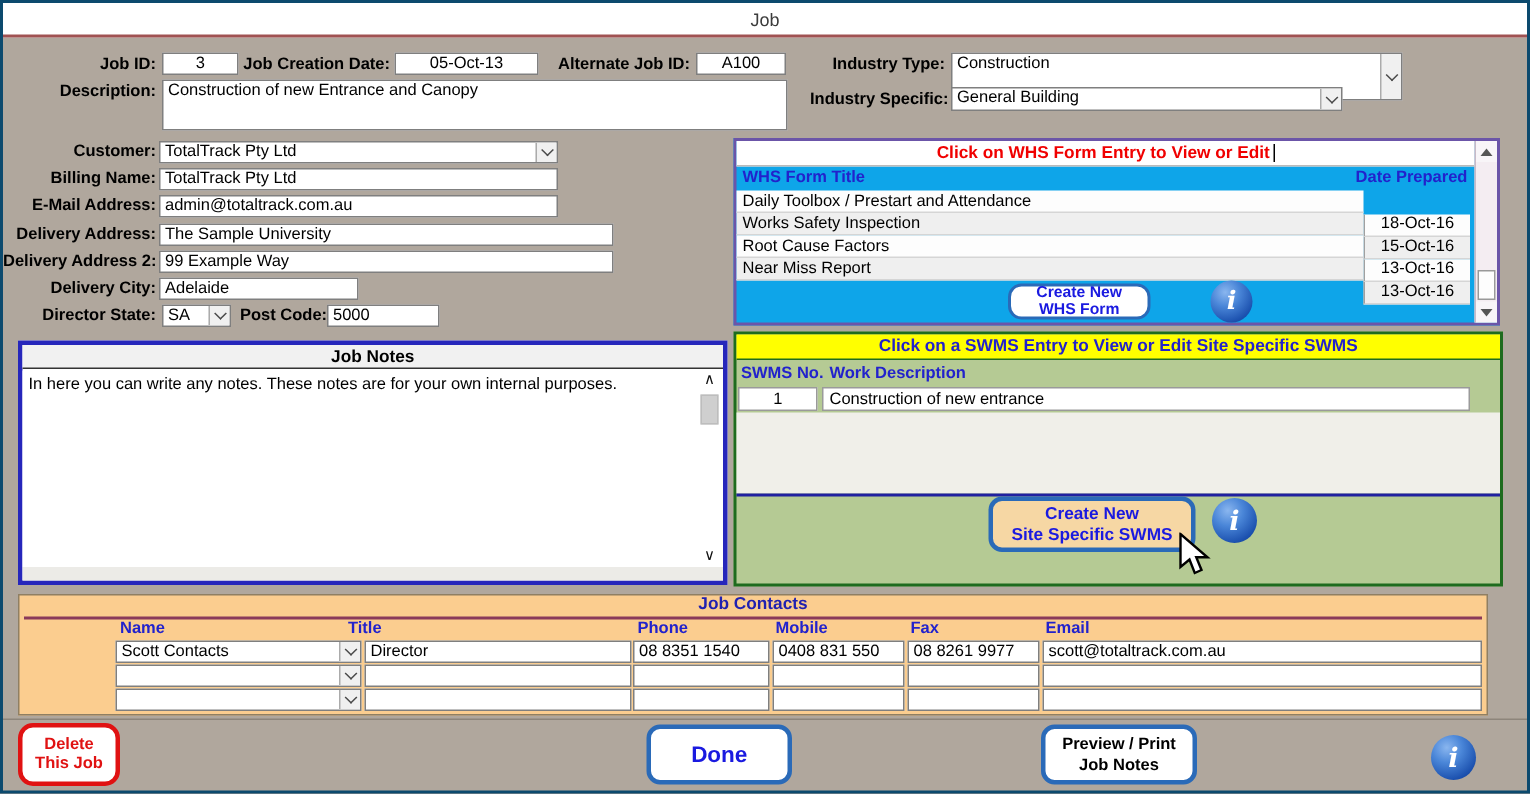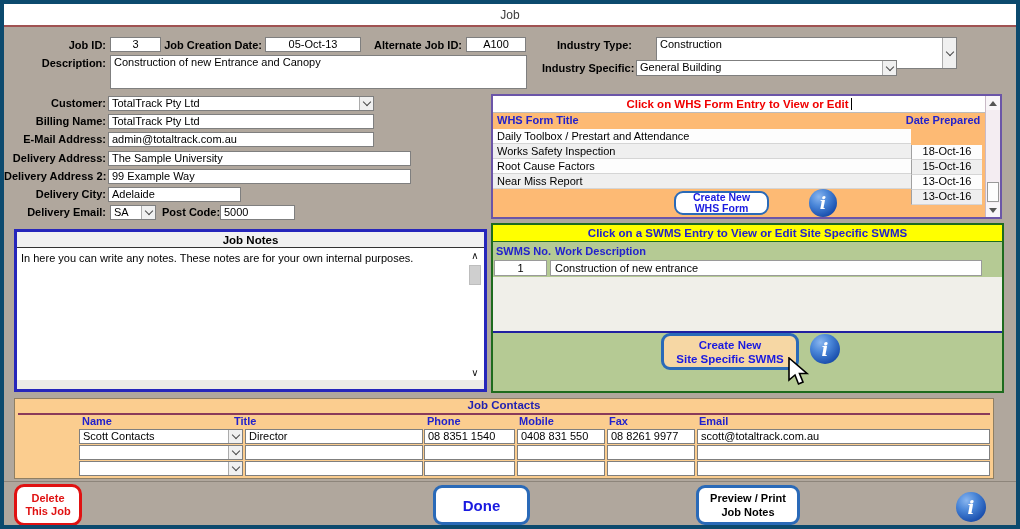--- a/index.html
+++ b/index.html
@@ -1,39 +1,39 @@
 <!DOCTYPE html>
 <html><head>
 <meta charset="utf-8">
 <style>
   * { margin:0; padding:0; box-sizing:border-box; }
   body { background:#888; font-family:"Liberation Sans", sans-serif; }
   .window {
     position:relative; width:1020px; height:529px;
-    background:#b0a79d; border:4px solid #0c4a6e; overflow:hidden;
+    background:#b0a79d; border:2px solid #0c4a6e; overflow:hidden;
   }
   .titlebar {
     position:absolute; left:0; top:0; right:0; height:23px; background:#ffffff;
     border-bottom:2px solid #a05252; display:flex; align-items:center; justify-content:center;
     font-size:12px; color:#3c3c3c;
   }
   .lbl { position:absolute; font-weight:bold; font-size:11px; color:#000; text-align:right; white-space:nowrap; }
   .field {
     position:absolute; background:#fff; border:1px solid #7f7f7f; font-size:11px; color:#000;
     padding:1px 3px; height:15px; overflow:hidden; white-space:nowrap; line-height:11px;
   }
   .center { text-align:center; }
   .combo .arrowbox {
     position:absolute; top:0; bottom:0; right:0; width:14px; background:#f0f0f0;
     border-left:1px solid #ababab; display:flex; align-items:center; justify-content:center;
   }
   .chev { width:6px; height:6px; border-right:1.6px solid #4a4a4a; border-bottom:1.6px solid #4a4a4a; transform:rotate(45deg); margin-top:-3px; }
   .panel { position:absolute; }
   
-  .whs { left:487px; top:90px; width:511px; height:125px; border:2px solid #6b55a8; background:#fdba74; }
+  .whs { left:487px; top:90px; width:511px; height:125px; border:2px solid #6b55a8; background:#0ea5e9; }
   .whs-instr { position:absolute; left:0; top:0; width:492px; height:17px; background:#fff; border-bottom:1px solid #bbb;
     color:#f00000; font-weight:bold; font-size:11.5px; display:flex; align-items:center; justify-content:center; }
   .caret { display:inline-block; width:1px; height:12px; background:#000; margin-left:2px; }
   .whs-colhdr { position:absolute; left:0; top:18px; width:492px; height:15px; font-weight:bold; font-size:11px; color:#2222cc; }
   .whs-row { position:absolute; left:0; width:520px; height:15px; font-size:11px; }
   .whs-title-cell { position:absolute; left:0; top:0; width:418px; height:15px; padding:1px 4px; border-bottom:1px solid #d5d5d5; overflow:hidden; white-space:nowrap; line-height:12px;}
   .whs-date-cell  { position:absolute; left:418px; top:0; width:71px; height:15px; text-align:center; border-left:1px solid #a0a0a0; border-bottom:1px solid #d5d5d5; line-height:13px;margin-top:16px;}
   .sb { position:absolute; right:0; top:0; bottom:0; width:15px; background:#f4edf2; border-left:1px solid #c9bac7; }
   .sb-btn { position:absolute; left:0; right:0; height:14px; background:#f8f5f8; display:flex; align-items:center; justify-content:center; }
   .tri-up { width:0; height:0; border-left:4px solid transparent; border-right:4px solid transparent; border-bottom:5px solid #555; }
@@ -90,21 +90,21 @@
   <div class="lbl" style="left:28px;top:35px;width:74px;">Job ID:</div>
   <div class="field center" style="left:106px;top:33px;width:51px;">3</div>
 
   <div class="lbl" style="left:158px;top:35px;width:100px;">Job Creation Date:</div>
   <div class="field center" style="left:261px;top:33px;width:96px;">05-Oct-13</div>
 
   <div class="lbl" style="left:368px;top:35px;width:90px;">Alternate Job ID:</div>
   <div class="field center" style="left:462px;top:33px;width:60px;">A100</div>
 
   <div class="lbl" style="left:548px;top:35px;width:80px;">Industry Type:</div>
-  <div class="field combo" style="left:632px;top:33px;width:301px;height:32px;margin-left:20px;">
+  <div class="field combo" style="left:632px;top:33px;width:301px;height:32px;">
     <span>Construction</span>
     <span class="arrowbox">
         <span class="chev"></span>
       </span>
   </div>
 
   <div class="lbl" style="left:538px;top:58px;width:90px;text-align:center;">Industry Specific:</div>
   <div class="field combo" style="left:632px;top:56px;width:261px;height:16px;">
     <span>General Building</span>
     <span class="arrowbox">
@@ -131,21 +131,21 @@
 
   <div class="lbl" style="left:4px;top:148px;width:98px;">Delivery Address:</div>
   <div class="field" style="left:104px;top:147px;width:303px;">The Sample University</div>
 
   <div class="lbl" style="left:0px;top:166px;width:102px;">Delivery Address 2:</div>
   <div class="field" style="left:104px;top:165px;width:303px;">99 Example Way</div>
 
   <div class="lbl" style="left:16px;top:184px;width:86px;">Delivery City:</div>
   <div class="field" style="left:104px;top:183px;width:133px;">Adelaide</div>
 
-  <div class="lbl" style="left:12px;top:202px;width:90px;">Delivery Email:</div>
+  <div class="lbl" style="left:12px;top:202px;width:90px;">Director State:</div>
   <div class="field combo" style="left:106px;top:201px;width:46px;">
     <span>SA</span>
     <span class="arrowbox">
         <span class="chev"></span>
       </span>
   </div>
   <div class="lbl" style="left:158px;top:202px;width:55px;">Post Code:</div>
   <div class="field" style="left:216px;top:201px;width:75px;">5000</div>
 
   <div class="panel whs">

